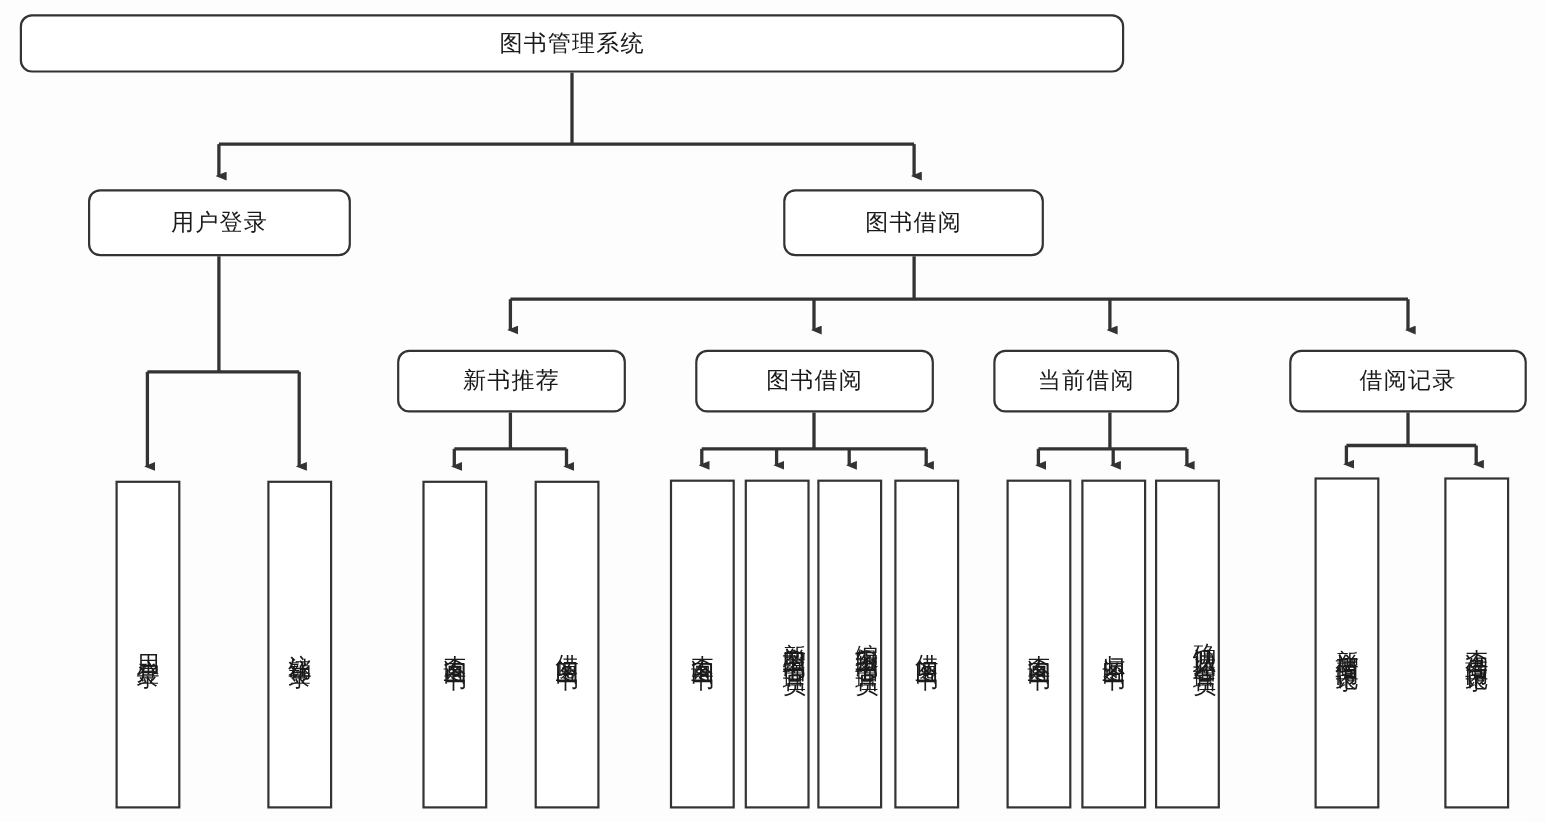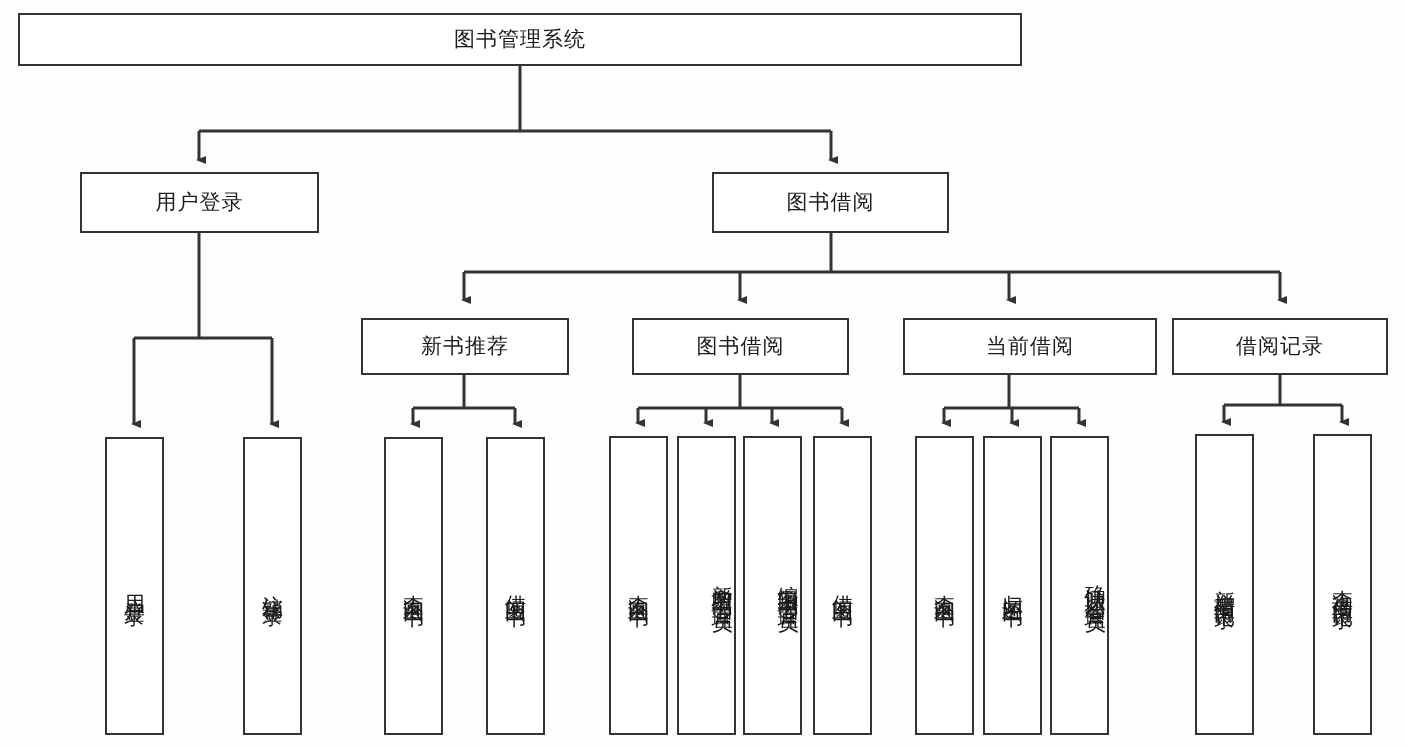--- a/index.html
+++ b/index.html
@@ -32,20 +32,21 @@
     background: #ffffff;
     display: flex;
     align-items: center;
     justify-content: center;
     color: #1a1a1a;
   }
   .node.h {
     font-size: 21px;
     letter-spacing: 1px;
     line-height: 1.2;
+    border-radius: 11px;
   }
   .node.v {
     writing-mode: vertical-rl;
     text-orientation: upright;
     font-size: 21px;
     letter-spacing: 4px;
     line-height: 1.15;
     align-items: center;
     justify-content: center;
     padding: 4px 0;
@@ -136,21 +137,21 @@
   </div>
 
   <div class="node h" style="left:361px; top:318px; width:208px; height:57px;">
     <span>新书推荐</span>
   </div>
 
   <div class="node h" style="left:632px; top:318px; width:217px; height:57px;">
     <span>图书借阅</span>
   </div>
 
-  <div class="node h" style="left:903px; top:318px; width:254px; height:57px;">
+  <div class="node h" style="left:903px; top:318px; width:169px; height:57px;">
     <span>当前借阅</span>
   </div>
 
   <div class="node h" style="left:1172px; top:318px; width:216px; height:57px;">
     <span>借阅记录</span>
   </div>
 
   <div class="node v" style="left:105px; top:437px; width:59px; height:298px;">
     <span class="vtext">用户登录</span>
   </div>

